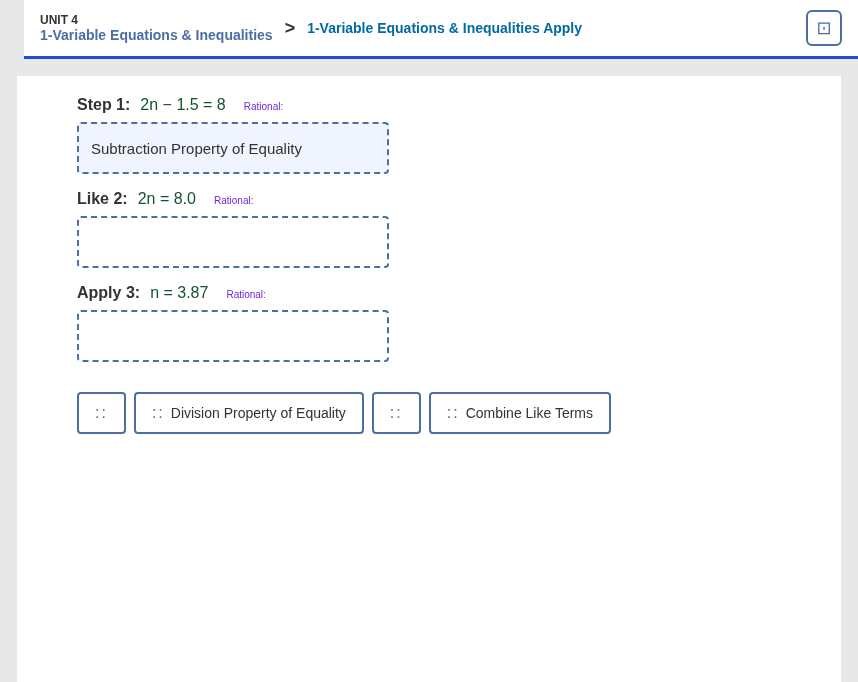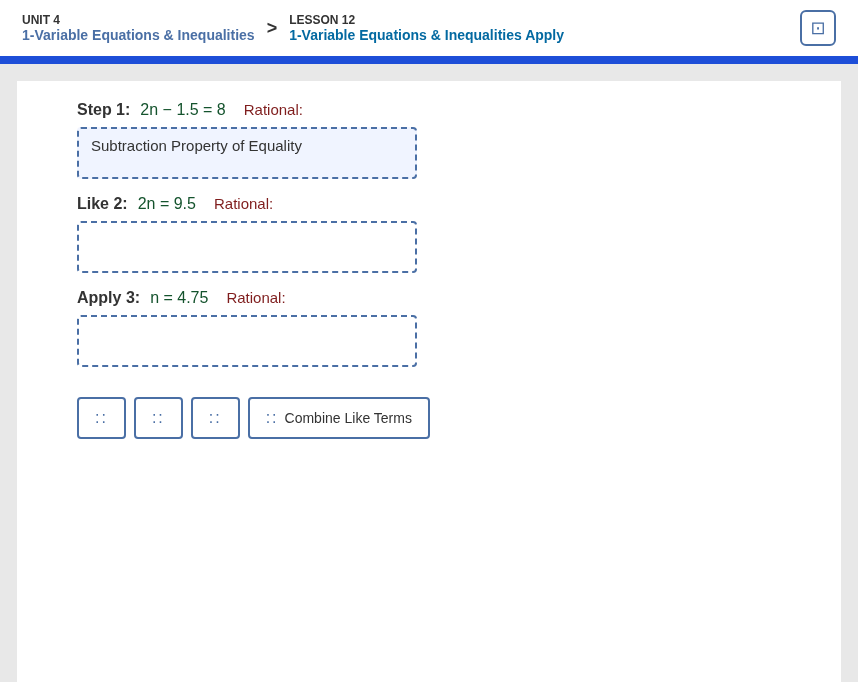--- a/index.html
+++ b/index.html
@@ -6,25 +6,26 @@
     body {
       font-family: Arial, sans-serif;
       background: #e8e8e8;
       width: 858px;
       height: 682px;
       overflow: hidden;
     }
 
     .header {
       background: white;
-      padding: 10px 22px;
+      padding: 10px 16px;
       display: flex;
       align-items: center;
       gap: 12px;
-      border-bottom: 8px solid #1d4ed8;
+      border-bottom: 3px solid #1d4ed8;
+      margin-left: 24px;
     }
 
     .header-unit {
       display: flex;
       flex-direction: column;
     }
 
     .header-unit-label {
       font-size: 12px;
       font-weight: bold;
@@ -99,32 +100,33 @@
       font-weight: bold;
       color: #333;
     }
 
     .step-equation {
       font-size: 16px;
       color: #14532d;
     }
 
     .step-rational-label {
-      font-size: 15px;
-      color: #7f1d1d;
+      font-size: 10px;
+      color: #6d28d9;
       margin-left: 8px;
     }
 
     .answer-box {
       border: 2px dashed #4a6fa5;
       border-radius: 4px;
       min-height: 52px;
-      width: 340px;
+      width: 312px;
       padding: 8px 12px;
       display: flex;
+      align-items: center;
       background: white;
       margin-bottom: 16px;
     }
 
     .answer-box.filled {
       background: #f0f4ff;
     }
 
     .answer-box-text {
       font-size: 15px;
@@ -162,21 +164,20 @@
 </head>
 <body>
 
 <div class="header">
   <div class="header-unit">
     <span class="header-unit-label">UNIT 4</span>
     <span class="header-unit-title">1-Variable Equations &amp; Inequalities</span>
   </div>
   <span class="header-chevron">&gt;</span>
   <div class="header-lesson">
-    <span class="header-lesson-label">LESSON 12</span>
     <span class="header-lesson-title">1-Variable Equations &amp; Inequalities Apply</span>
   </div>
   <div class="header-icon-btn">
     <span>⊡</span>
   </div>
 </div>
 
 <div class="main-content">
 
   <div class="step-row">
@@ -186,45 +187,46 @@
       <span class="step-rational-label">Rational:</span>
     </div>
     <div class="answer-box filled">
       <span class="answer-box-text">Subtraction Property of Equality</span>
     </div>
   </div>
 
   <div class="step-row">
     <div class="step-label-line">
       <span class="step-label">Like 2:</span>
-      <span class="step-equation">2n = 9.5</span>
+      <span class="step-equation">2n = 8.0</span>
       <span class="step-rational-label">Rational:</span>
     </div>
     <div class="answer-box">
       <span class="answer-box-text"></span>
     </div>
   </div>
 
   <div class="step-row">
     <div class="step-label-line">
       <span class="step-label">Apply 3:</span>
-      <span class="step-equation">n = 4.75</span>
+      <span class="step-equation">n = 3.87</span>
       <span class="step-rational-label">Rational:</span>
     </div>
     <div class="answer-box">
       <span class="answer-box-text"></span>
     </div>
   </div>
 
   <div class="drag-options">
     <div class="drag-option">
       <span class="drag-dots">::</span>
     </div>
     <div class="drag-option">
       <span class="drag-dots">::</span>
+      <span>Division Property of Equality</span>
     </div>
     <div class="drag-option">
       <span class="drag-dots">::</span>
     </div>
     <div class="drag-option">
       <span class="drag-dots">::</span>
       <span>Combine Like Terms</span>
     </div>
   </div>
 

